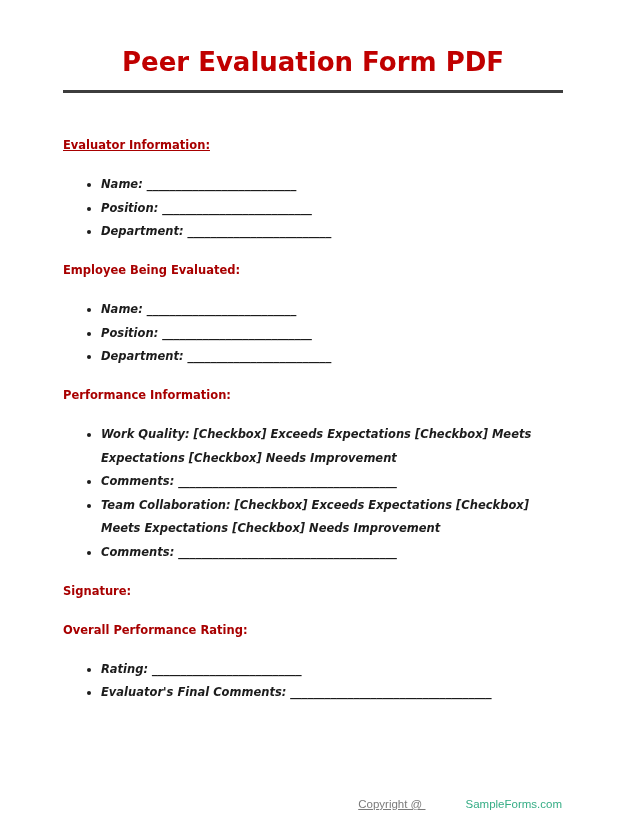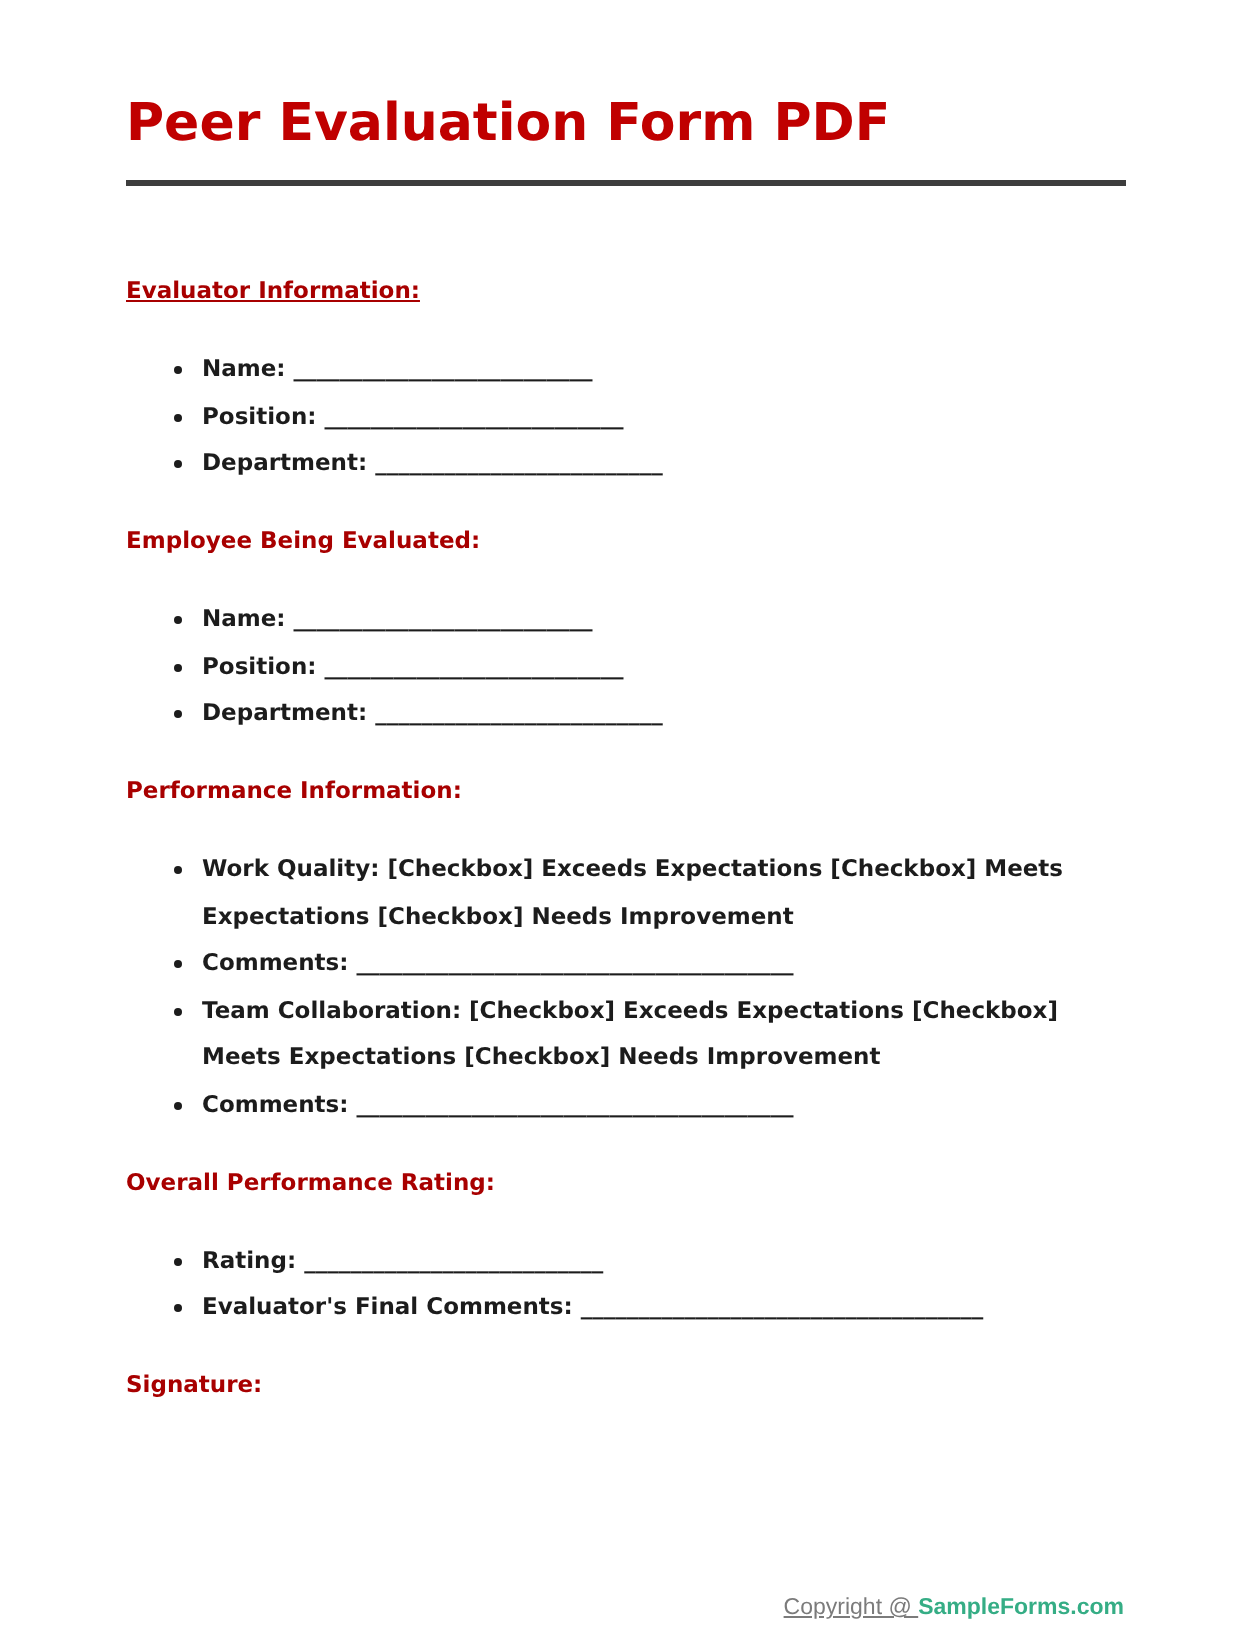--- a/index.html
+++ b/index.html
@@ -8,21 +8,21 @@
     width: 626px;
     height: 824px;
     background: #ffffff;
     font-family: "DejaVu Sans", "Liberation Sans", sans-serif;
     position: relative;
     overflow: hidden;
   }
   .page { padding: 47px 63px 0 63px; }
   .title {
     margin: 0 0 13px 0;
-    text-align: left;
+    text-align: center;
     font-size: 26px;
     line-height: 30px;
     font-weight: 700;
     color: var(--title-red, #c00000);
   }
   .rule {
     height: 3px;
     background: var(--rule-dark, #3d3d3d);
   }
   .heading {
@@ -36,34 +36,36 @@
   .items {
     list-style: disc outside;
     margin: 15.5px 0 0 0;
     padding: 0 0 0 38px;
   }
   .items li {
     font-size: 11.5px;
     line-height: 23.5px;
     font-weight: 700;
     color: #1c1c1c;
+    font-style: italic;
   }
   .footer {
     position: absolute;
     bottom: 14px;
     right: 64px;
     font-family: "Liberation Sans", sans-serif;
     font-size: 11.5px;
   }
   .footer .prefix { color: var(--footer-gray, #7b7b7b); text-decoration: underline; }
   .footer .brand {
     color: var(--brand-green, #35ad85);
-    font-weight: 700;
+    font-weight: 400;
     text-decoration: none;
     cursor: pointer;
+    margin-left: 40px;
   }
 </style>
 </head>
 <body>
 
 <div class="page">
 
   <h1 class="title">Peer Evaluation Form PDF</h1>
   <div class="rule"></div>
 
@@ -90,28 +92,28 @@
     <div class="heading">Performance Information:</div>
     <ul class="items">
       <li>Work Quality: [Checkbox] Exceeds Expectations [Checkbox] Meets Expectations [Checkbox] Needs Improvement</li>
       <li>Comments: ______________________________________</li>
       <li>Team Collaboration: [Checkbox] Exceeds Expectations [Checkbox] Meets Expectations [Checkbox] Needs Improvement</li>
       <li>Comments: ______________________________________</li>
     </ul>
   </div>
 
   <div class="section">
+    <div class="heading">Signature:</div>
+  </div>
+
+  <div class="section">
     <div class="heading">Overall Performance Rating:</div>
     <ul class="items">
       <li>Rating: __________________________</li>
       <li>Evaluator's Final Comments: ___________________________________</li>
     </ul>
-  </div>
-
-  <div class="section">
-    <div class="heading">Signature:</div>
   </div>
 
 </div>
 
 <div class="footer">
   <span class="prefix">Copyright @ </span><a class="brand">SampleForms.com</a>
 </div>
 
 </body></html>

